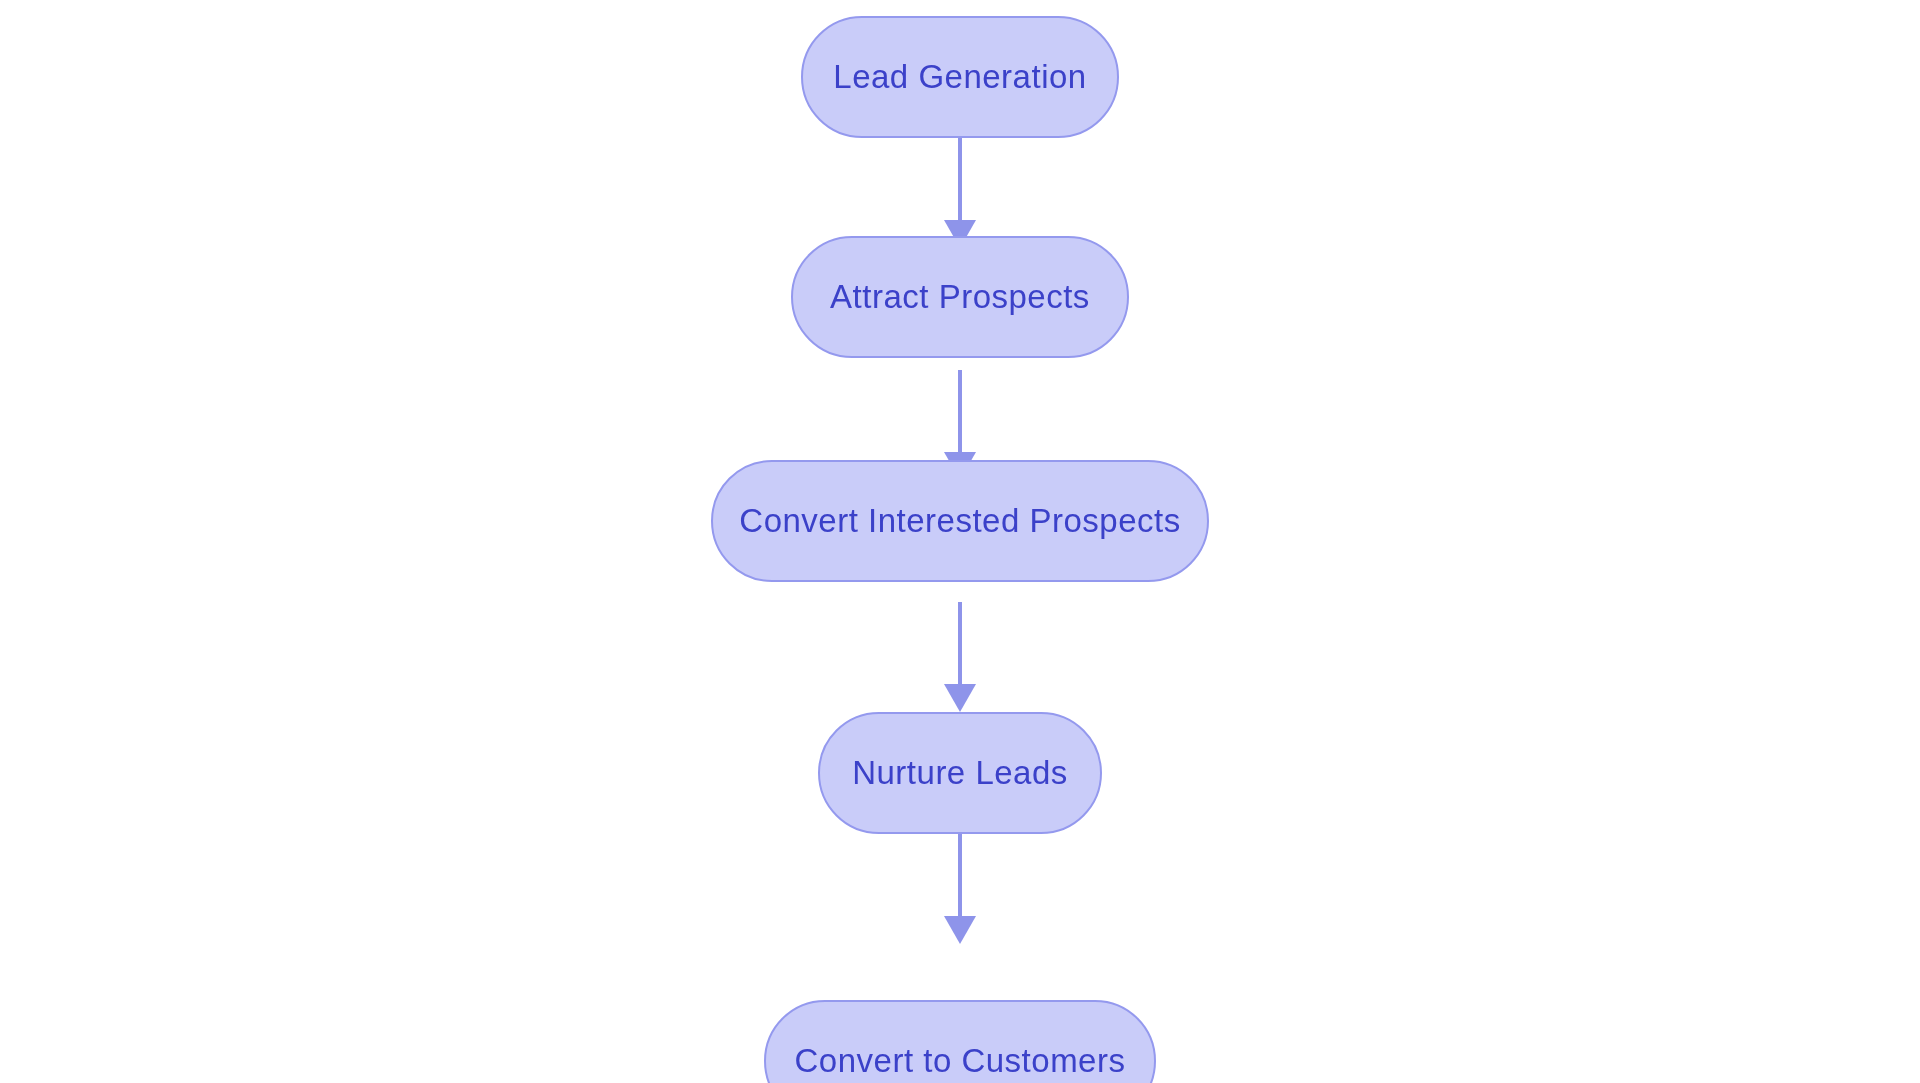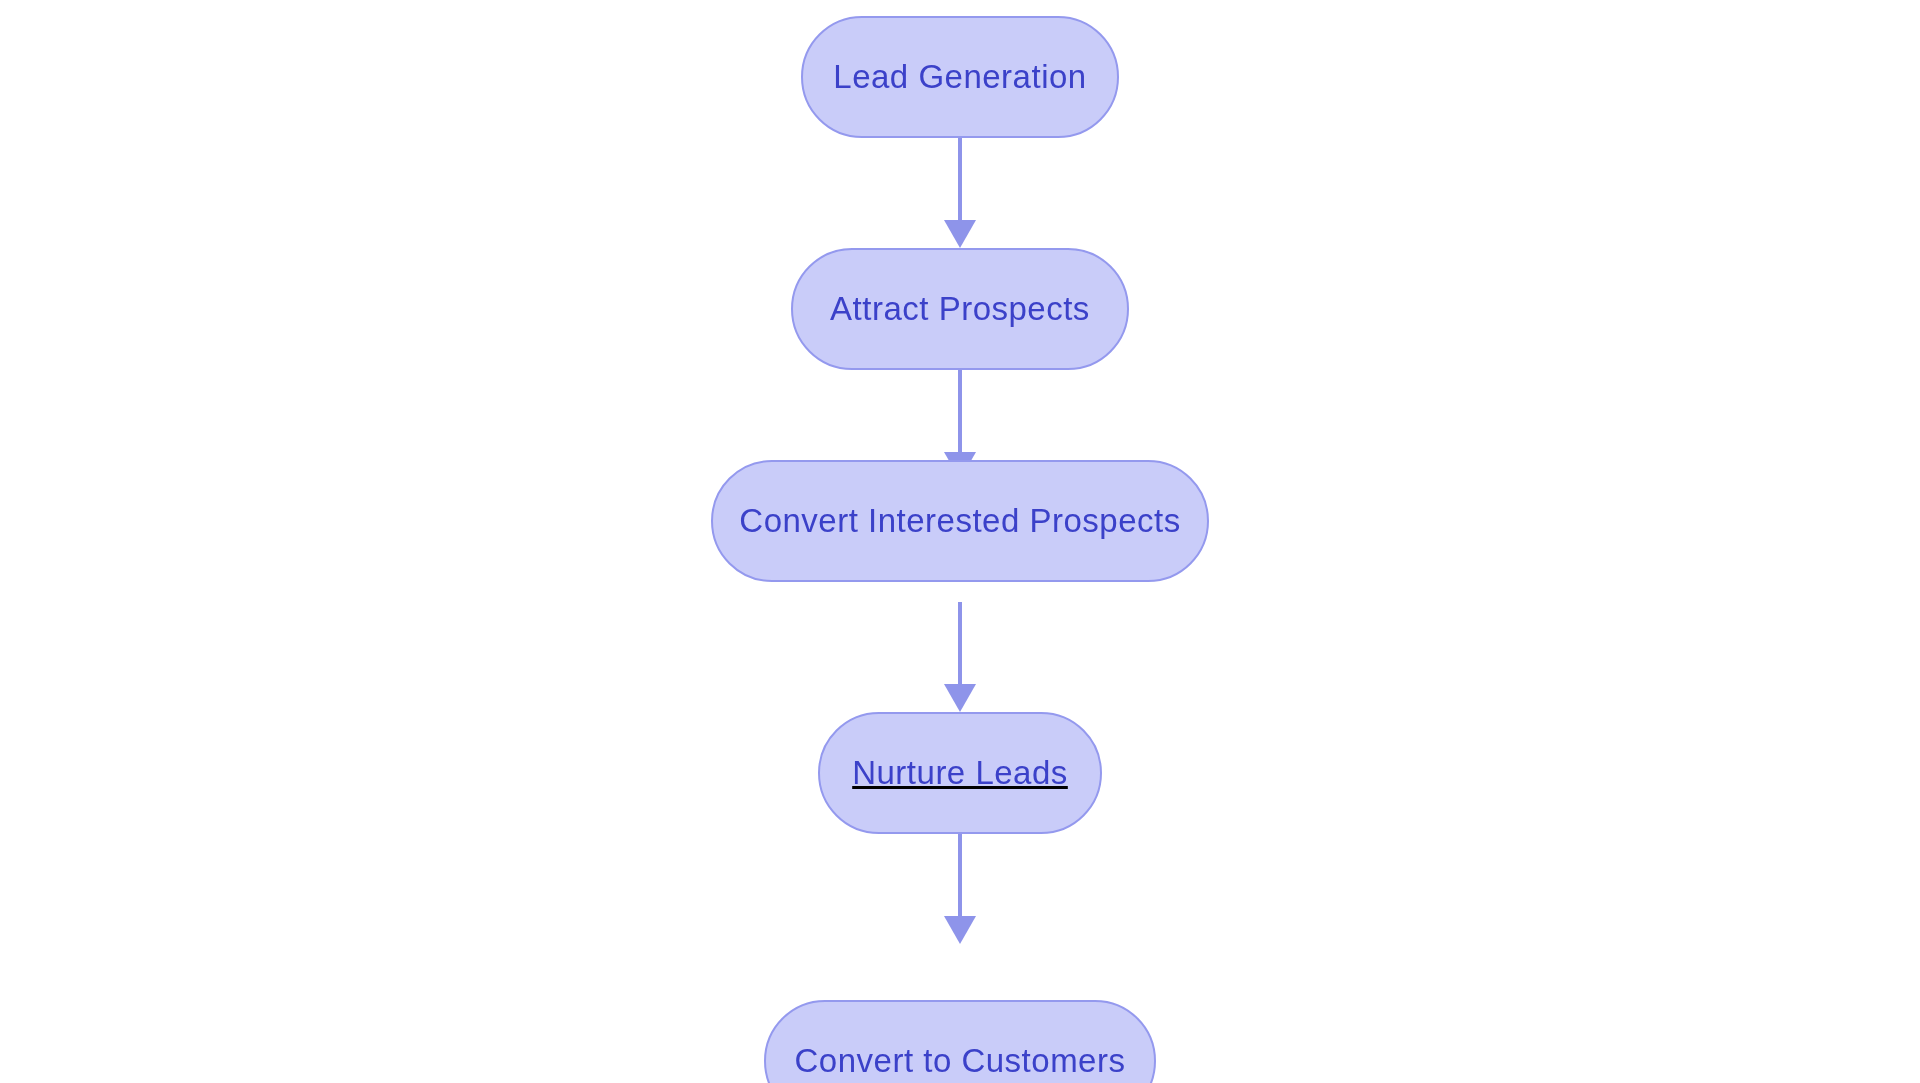--- a/index.html
+++ b/index.html
@@ -29,23 +29,23 @@
     justify-content: center;
   }
   .node-label {
     font-size: 33px;
     font-weight: 400;
     color: #3b41c9;
     letter-spacing: 0.5px;
     white-space: nowrap;
   }
   .n1 { top: 16px;  width: 318px; }
-  .n2 { top: 248px; width: 338px; }
+  .n2 { top: 236px; width: 338px; }
   .n3 { top: 460px; width: 498px; }
-  .n4 { top: 712px; width: 284px; text-decoration: underline; }
+  .n4 { top: 712px; width: 284px; }
   .n5 { top: 1000px; width: 392px; }
 
   .connector {
     position: absolute;
     left: 50%;
     transform: translateX(-50%);
     width: 34px;
   }
   .c1 { top: 138px; height: 110px; }
   .c2 { top: 370px; height: 110px; }

